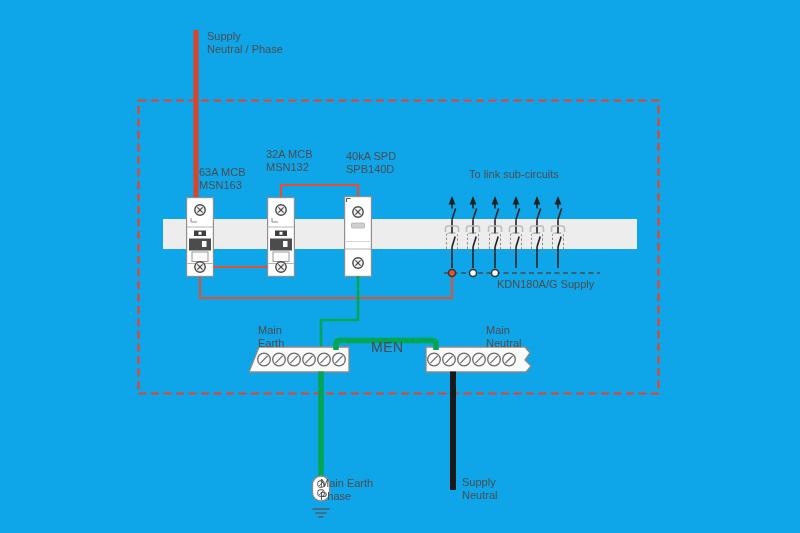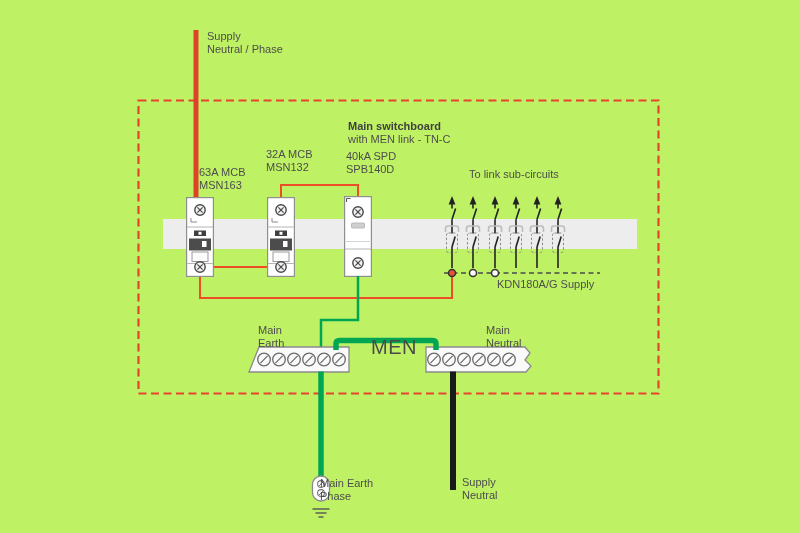--- a/index.html
+++ b/index.html
@@ -1,27 +1,27 @@
 <!DOCTYPE html>
 <html style="--active-wire: #ee4e27; --active-wire-thick: #dd4327; --earth-wire: #00a651; --neutral-wire: #1a1a1a; --boundary: #e8432c; --din-rail: #ededed; --text: #4d4d4d;"><head>
 <meta charset="utf-8">
 <style>
   html,body{margin:0;padding:0;background:#fff;}
   #stage{
-    position:relative;width:800px;height:533px;background:#bef264;
+    position:relative;width:800px;height:533px;background:#0ea5e9;
     font-family:"Liberation Sans", sans-serif;overflow:hidden;
   }
   #diagram-svg{position:absolute;left:0;top:0;}
   .label{
     position:absolute;color:#4d4d4d;font-size:11px;line-height:13px;
     white-space:nowrap;
   }
   .label span{display:block;}
   .t-bold{font-weight:bold;color:#3f3f3f;}
-  .men-label{font-size:20px;color:#4a4a4a;letter-spacing:0.5px;}
+  .men-label{font-size:14px;color:#4a4a4a;letter-spacing:0.5px;}
   
   .wire-supply{stroke:var(--active-wire-thick,#dd4327);stroke-width:5;fill:none;}
   .wire-active{stroke:var(--active-wire,#ee4e27);stroke-width:2;fill:none;}
   .wire-earth-thin{stroke:var(--earth-wire,#00a651);stroke-width:2.5;fill:none;}
   .wire-earth-thick{stroke:var(--earth-wire,#00a651);stroke-width:5.5;fill:none;}
   .wire-neutral{stroke:var(--neutral-wire,#1a1a1a);stroke-width:6;fill:none;}
   .boundary{stroke:var(--boundary,#e8432c);stroke-width:2.2;fill:none;}
   .din-rail{fill:var(--din-rail,#ededed);}
   .men-link{stroke:var(--earth-wire,#00a651);stroke-width:5.5;fill:none;}
 </style>
@@ -147,24 +147,20 @@
         <line x1="6" y1="41" x2="11" y2="41" stroke="#555555" stroke-width="1.4"></line>
       </g>
     </g>
   </svg>
 
   <div class="label" style="left:207px;top:30px">
     <span>Supply</span>
     <span>Neutral / Phase</span>
   </div>
 
-  <div class="label" style="left:348px;top:120px">
-    <span class="t-bold">Main switchboard</span>
-    <span>with MEN link - TN-C</span>
-  </div>
 
   <div class="label" style="left:199px;top:166px">
     <span>63A MCB</span>
     <span>MSN163</span>
   </div>
 
   <div class="label" style="left:266px;top:148px">
     <span>32A MCB</span>
     <span>MSN132</span>
   </div>

